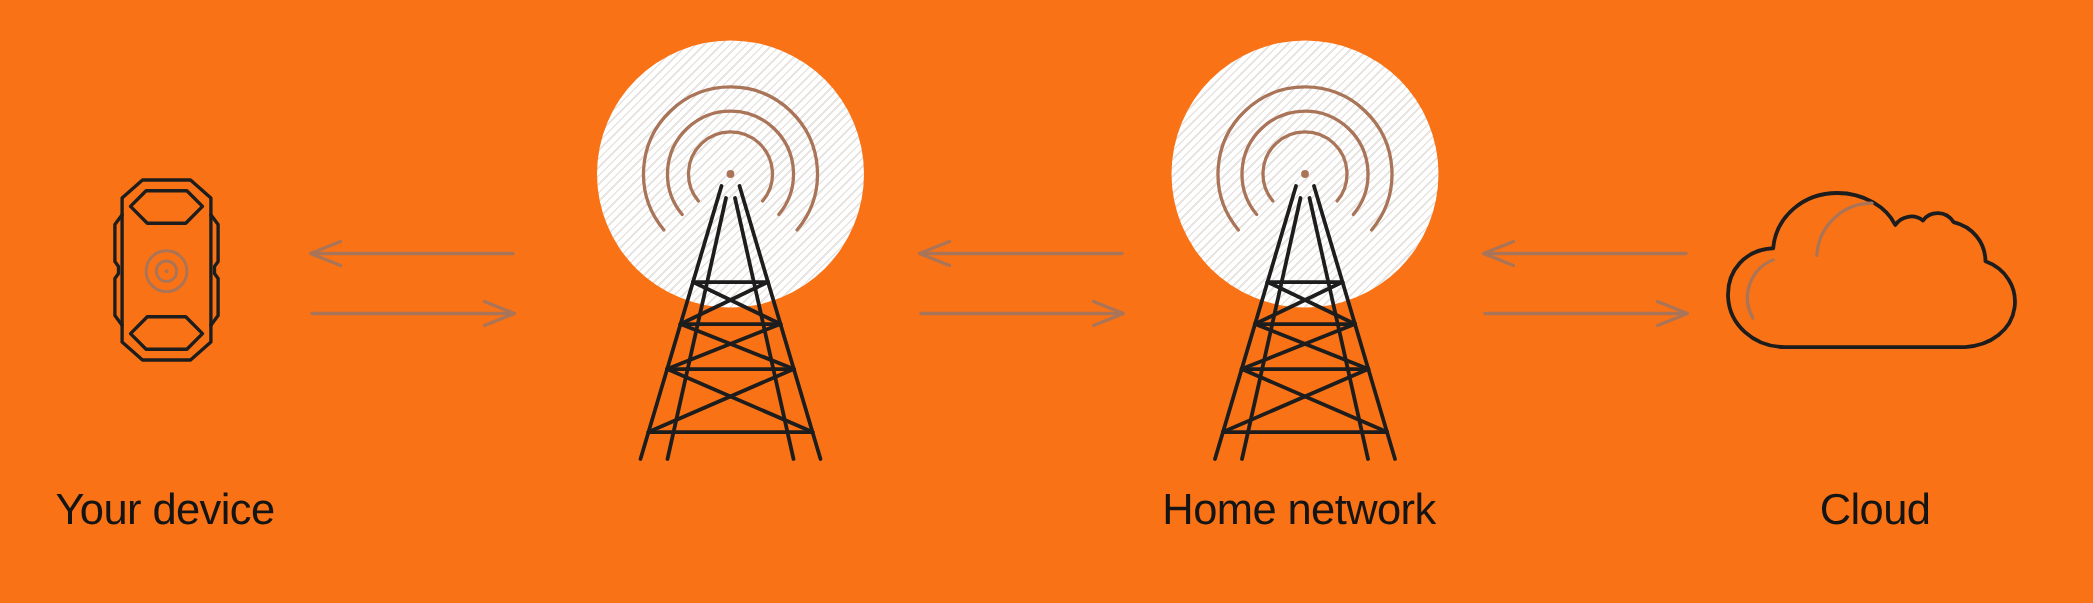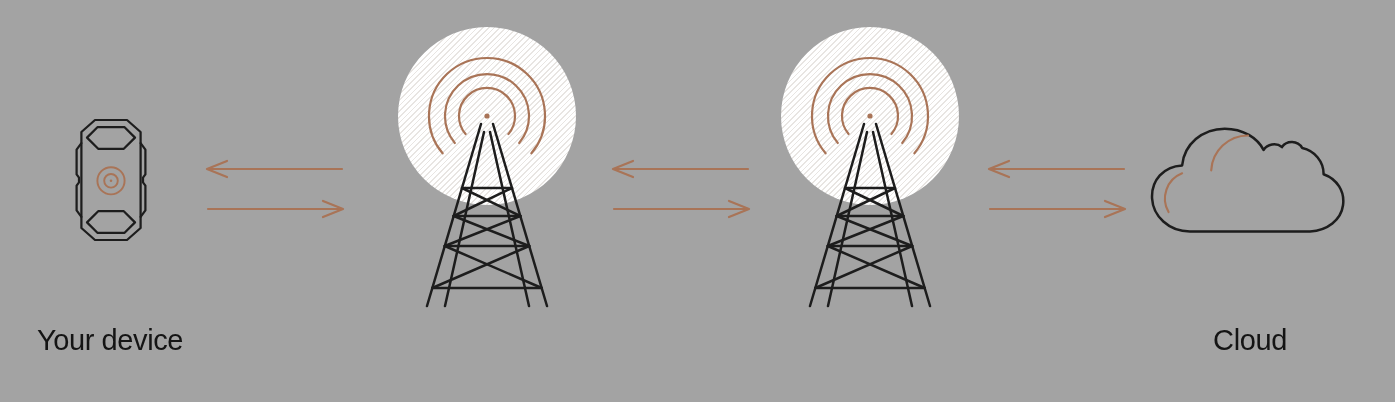--- a/index.html
+++ b/index.html
@@ -5,21 +5,21 @@
   html, body {
     margin: 0;
     padding: 0;
     background: #ffffff;
     font-family: "Liberation Sans", "DejaVu Sans", sans-serif;
   }
   .canvas {
     position: relative;
     width: 1395px;
     height: 402px;
-    background: #a3a3a3;
+    background: #f97316;
     overflow: hidden;
   }
   .abs { position: absolute; }
   
   .hatch-circle {
     position: absolute;
     width: 178px;
     height: 178px;
     border-radius: 50%;
     background: repeating-linear-gradient(
@@ -151,20 +151,21 @@
         <path d="M 75.3,266 L 184.7,266"></path>
         <path d="M 105,166 L 163.3,194"></path>
         <path d="M 155,166 L 96.7,194"></path>
         <path d="M 96.7,194 L 172.2,224"></path>
         <path d="M 163.3,194 L 87.8,224"></path>
         <path d="M 87.8,224 L 184.7,266"></path>
         <path d="M 172.2,224 L 75.3,266"></path>
       </g>
     </svg>
   </div>
+  <div class="node-label" style="left:706px;">Home network</div>
 
   <div class="abs" style="left:986px; top:159px;">
     <svg width="142" height="60" viewBox="0 0 142 60">
       <g fill="none" stroke="#a97457" stroke-width="2.2" stroke-linecap="round" stroke-linejoin="round">
         <g>
           <path d="M 138,10 L 4,10"></path>
           <path d="M 23,2 L 3,10 L 23,18"></path>
         </g>
         <g>
           <path d="M 4,50 L 138,50"></path>

